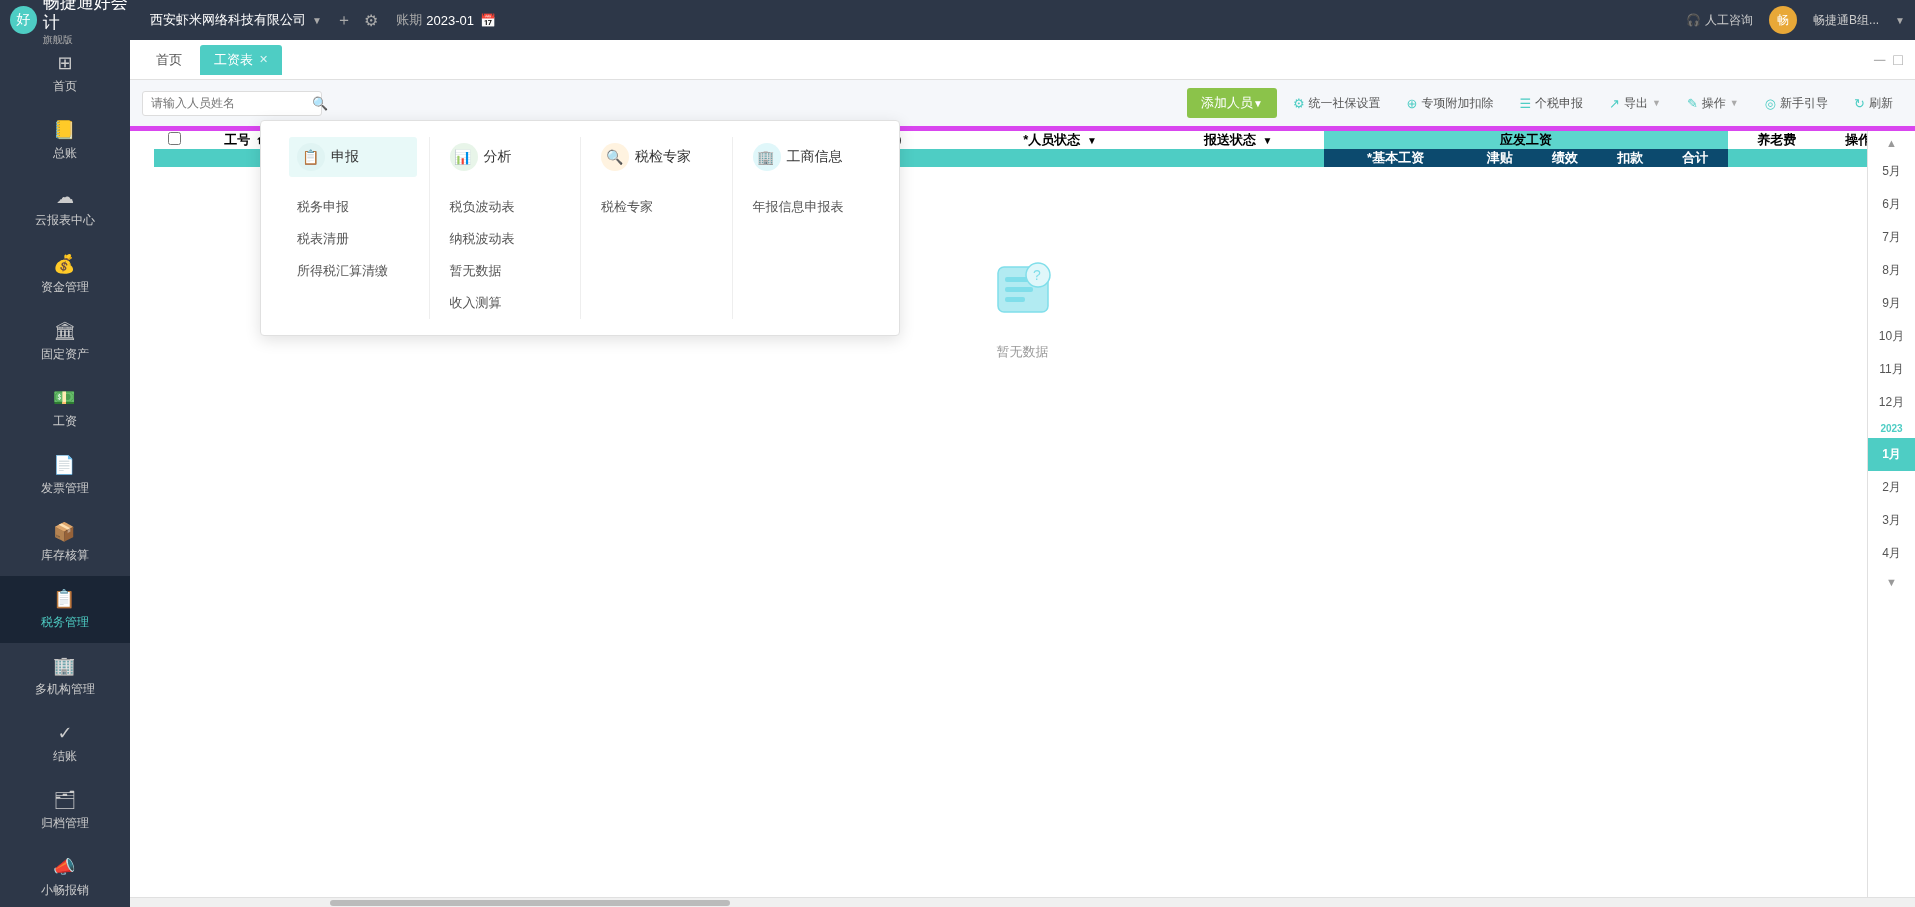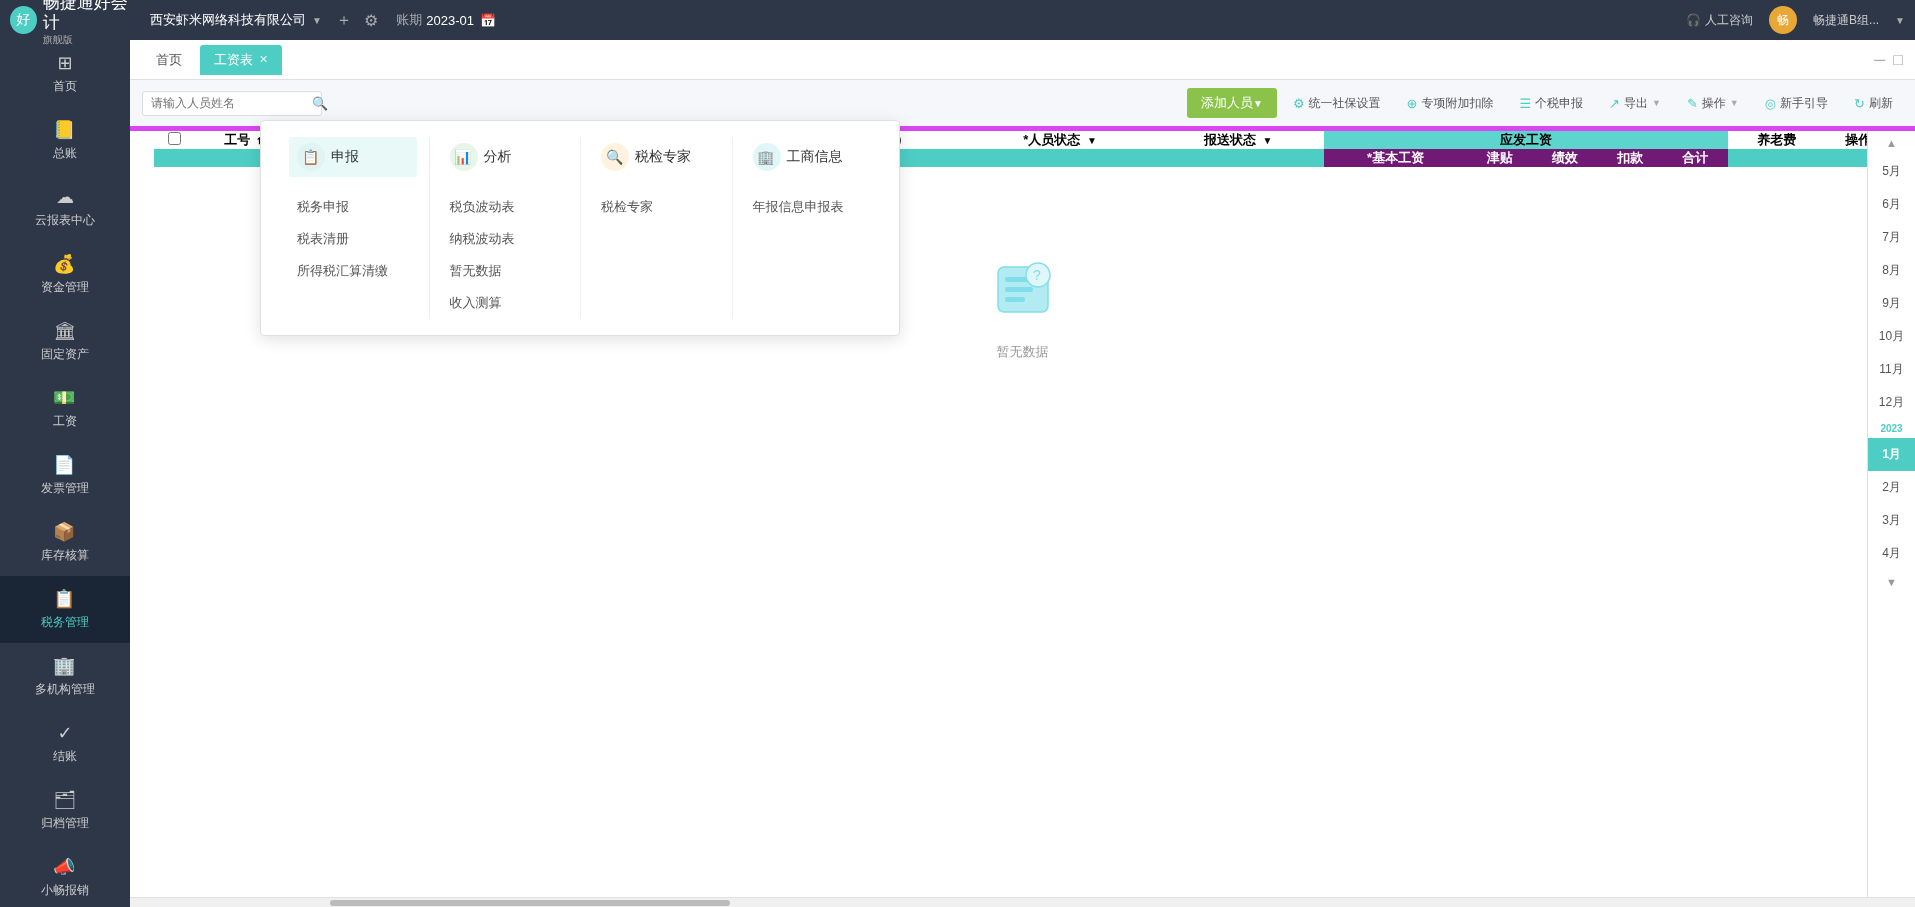--- a/index.html
+++ b/index.html
@@ -225,21 +225,21 @@
       background: #fff;
       position: relative;
     }
     .data-table {
       width: 100%;
       border-collapse: collapse;
       min-width: 1200px;
       margin-left: 24px;
     }
     .th-sub {
-      background: #701a75;
+      background: #0c4a6e;
       color: #fff;
     }
     .th-checkbox { width: 40px; }
     .sort-icon { font-size: 9px; margin-left: 3px; }
     .filter-icon { font-size: 10px; margin-left: 3px; }
 
     .empty-state {
       display: flex;
       flex-direction: column;
       align-items: center;

